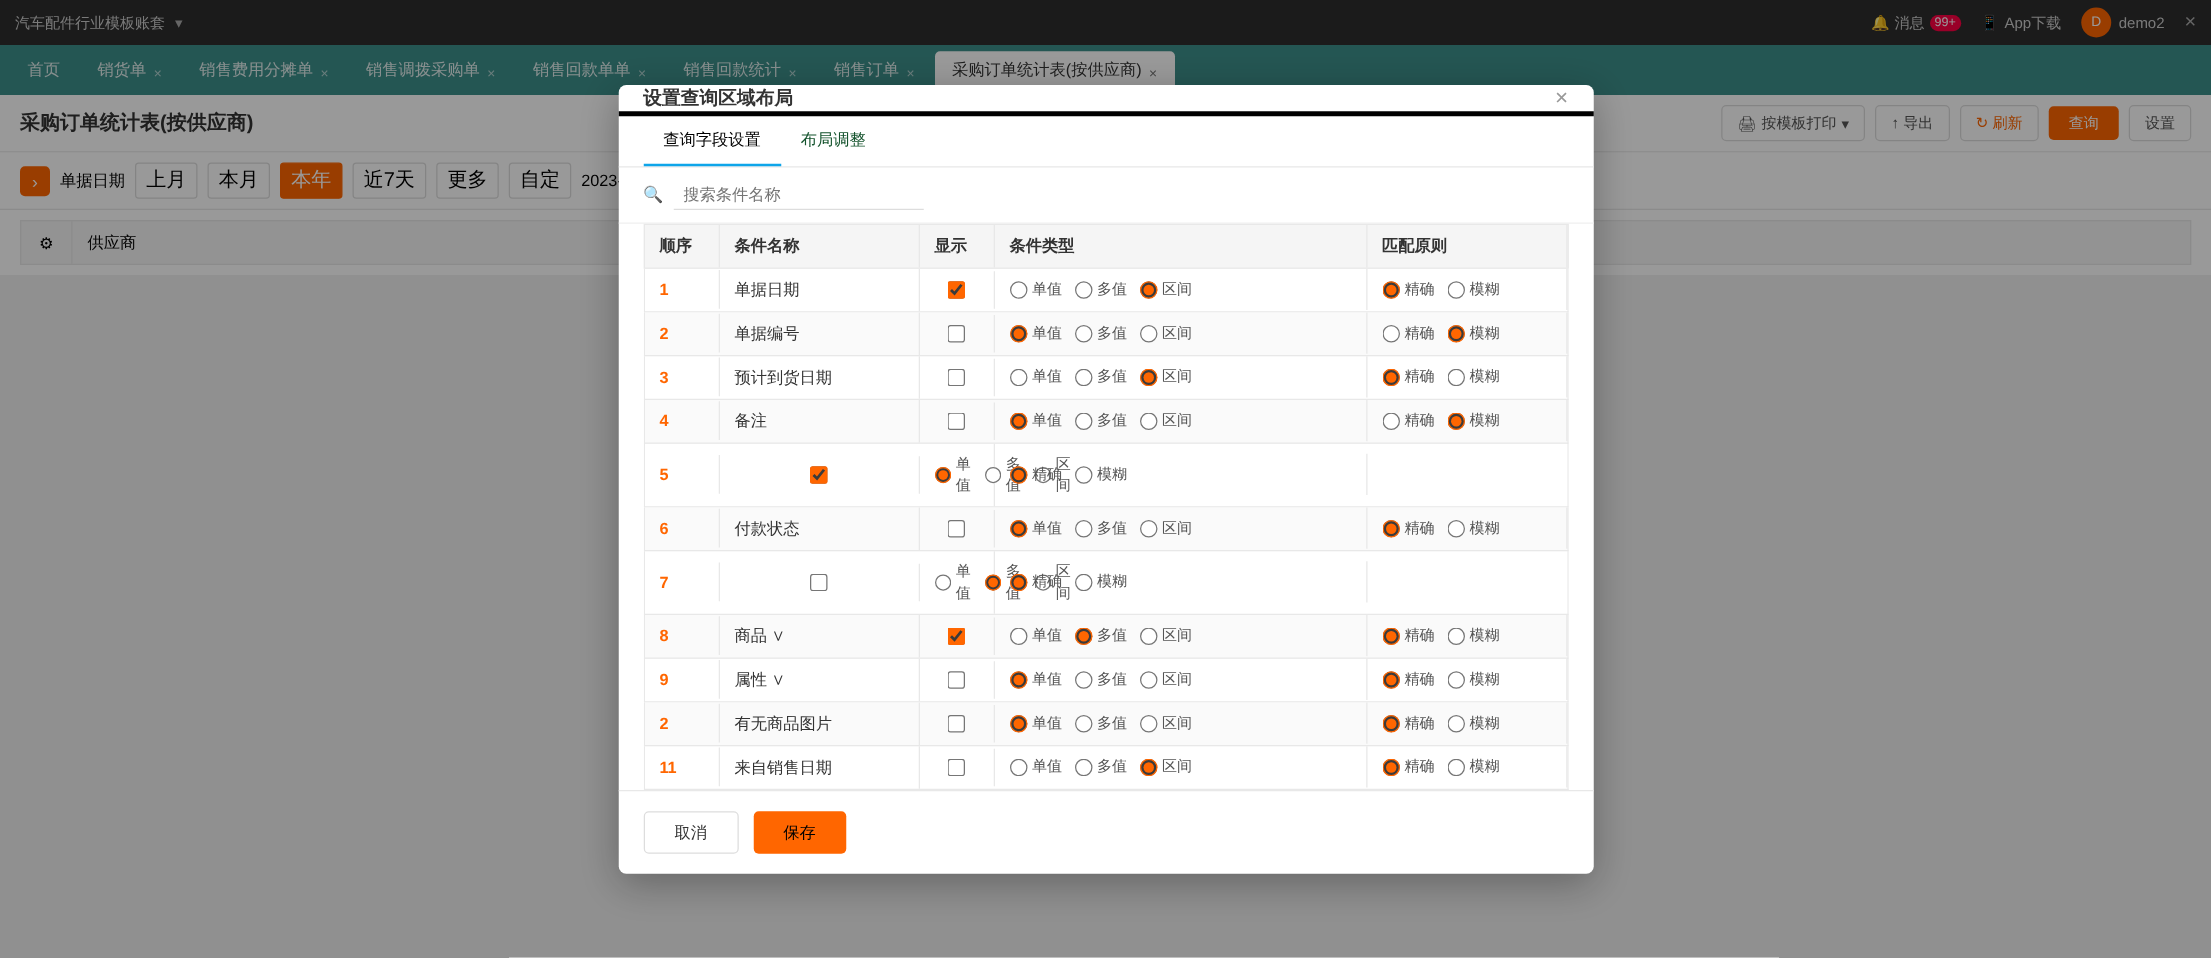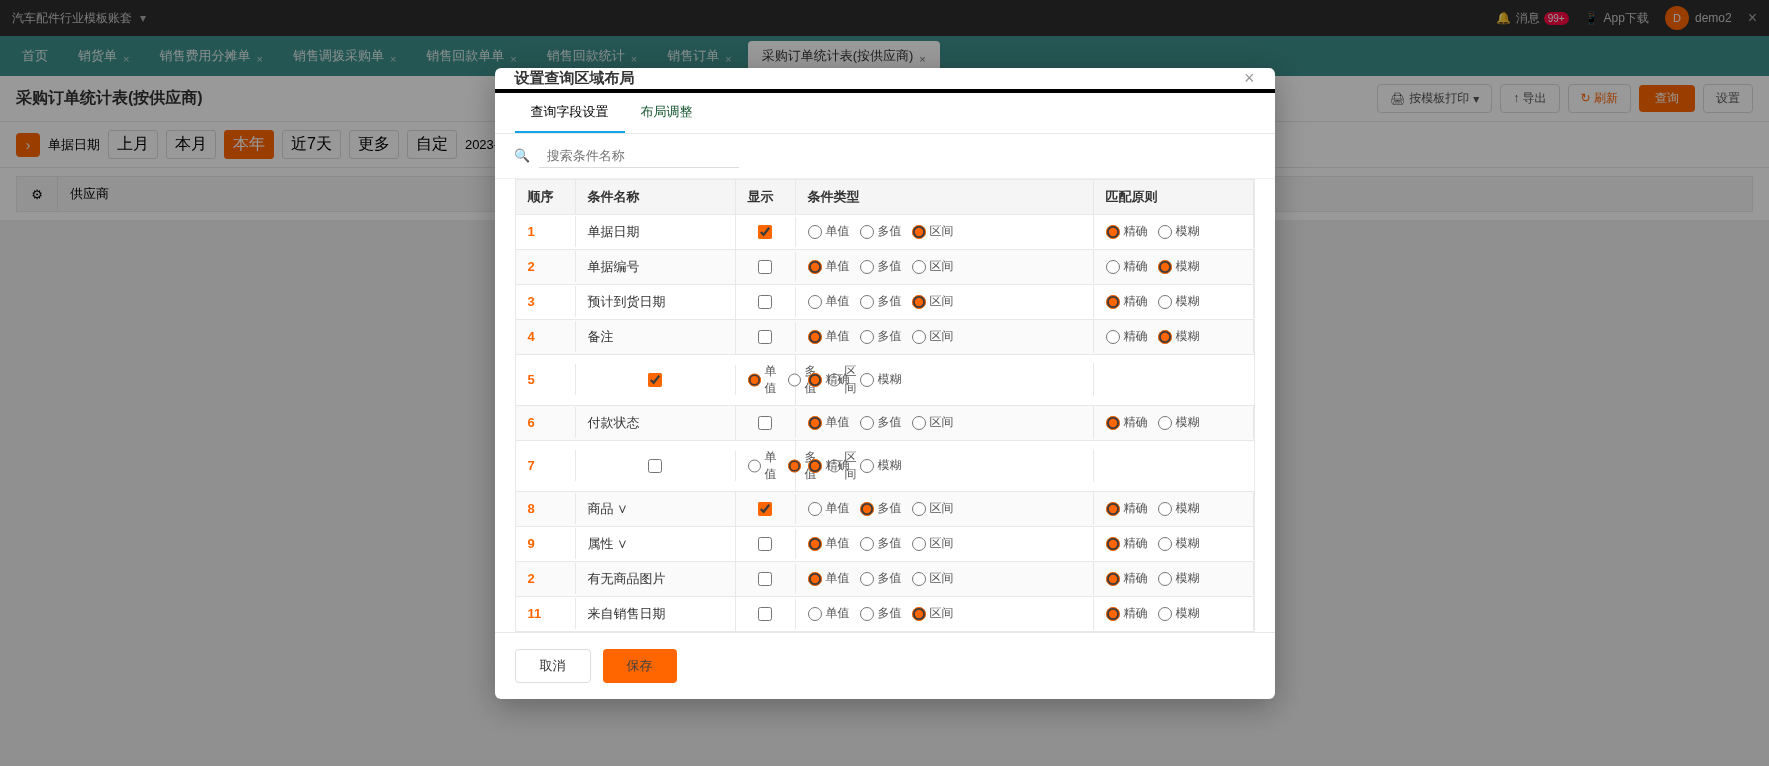--- a/index.html
+++ b/index.html
@@ -239,21 +239,21 @@
       font-size: 13px;
       color: #333;
     }
     .btn-save {
       padding: 7px 24px;
       border: none;
       background: #f60;
       border-radius: 4px;
       cursor: pointer;
       font-size: 13px;
-      color: #404040;
+      color: #000000;
       font-family: Liberation Serif, serif;
     }
 
     
     .dialog-table::-webkit-scrollbar { width: 6px; }
     .dialog-table::-webkit-scrollbar-thumb { background: #ccc; border-radius: 3px; }
   </style>
 </head>
 <body>
 

